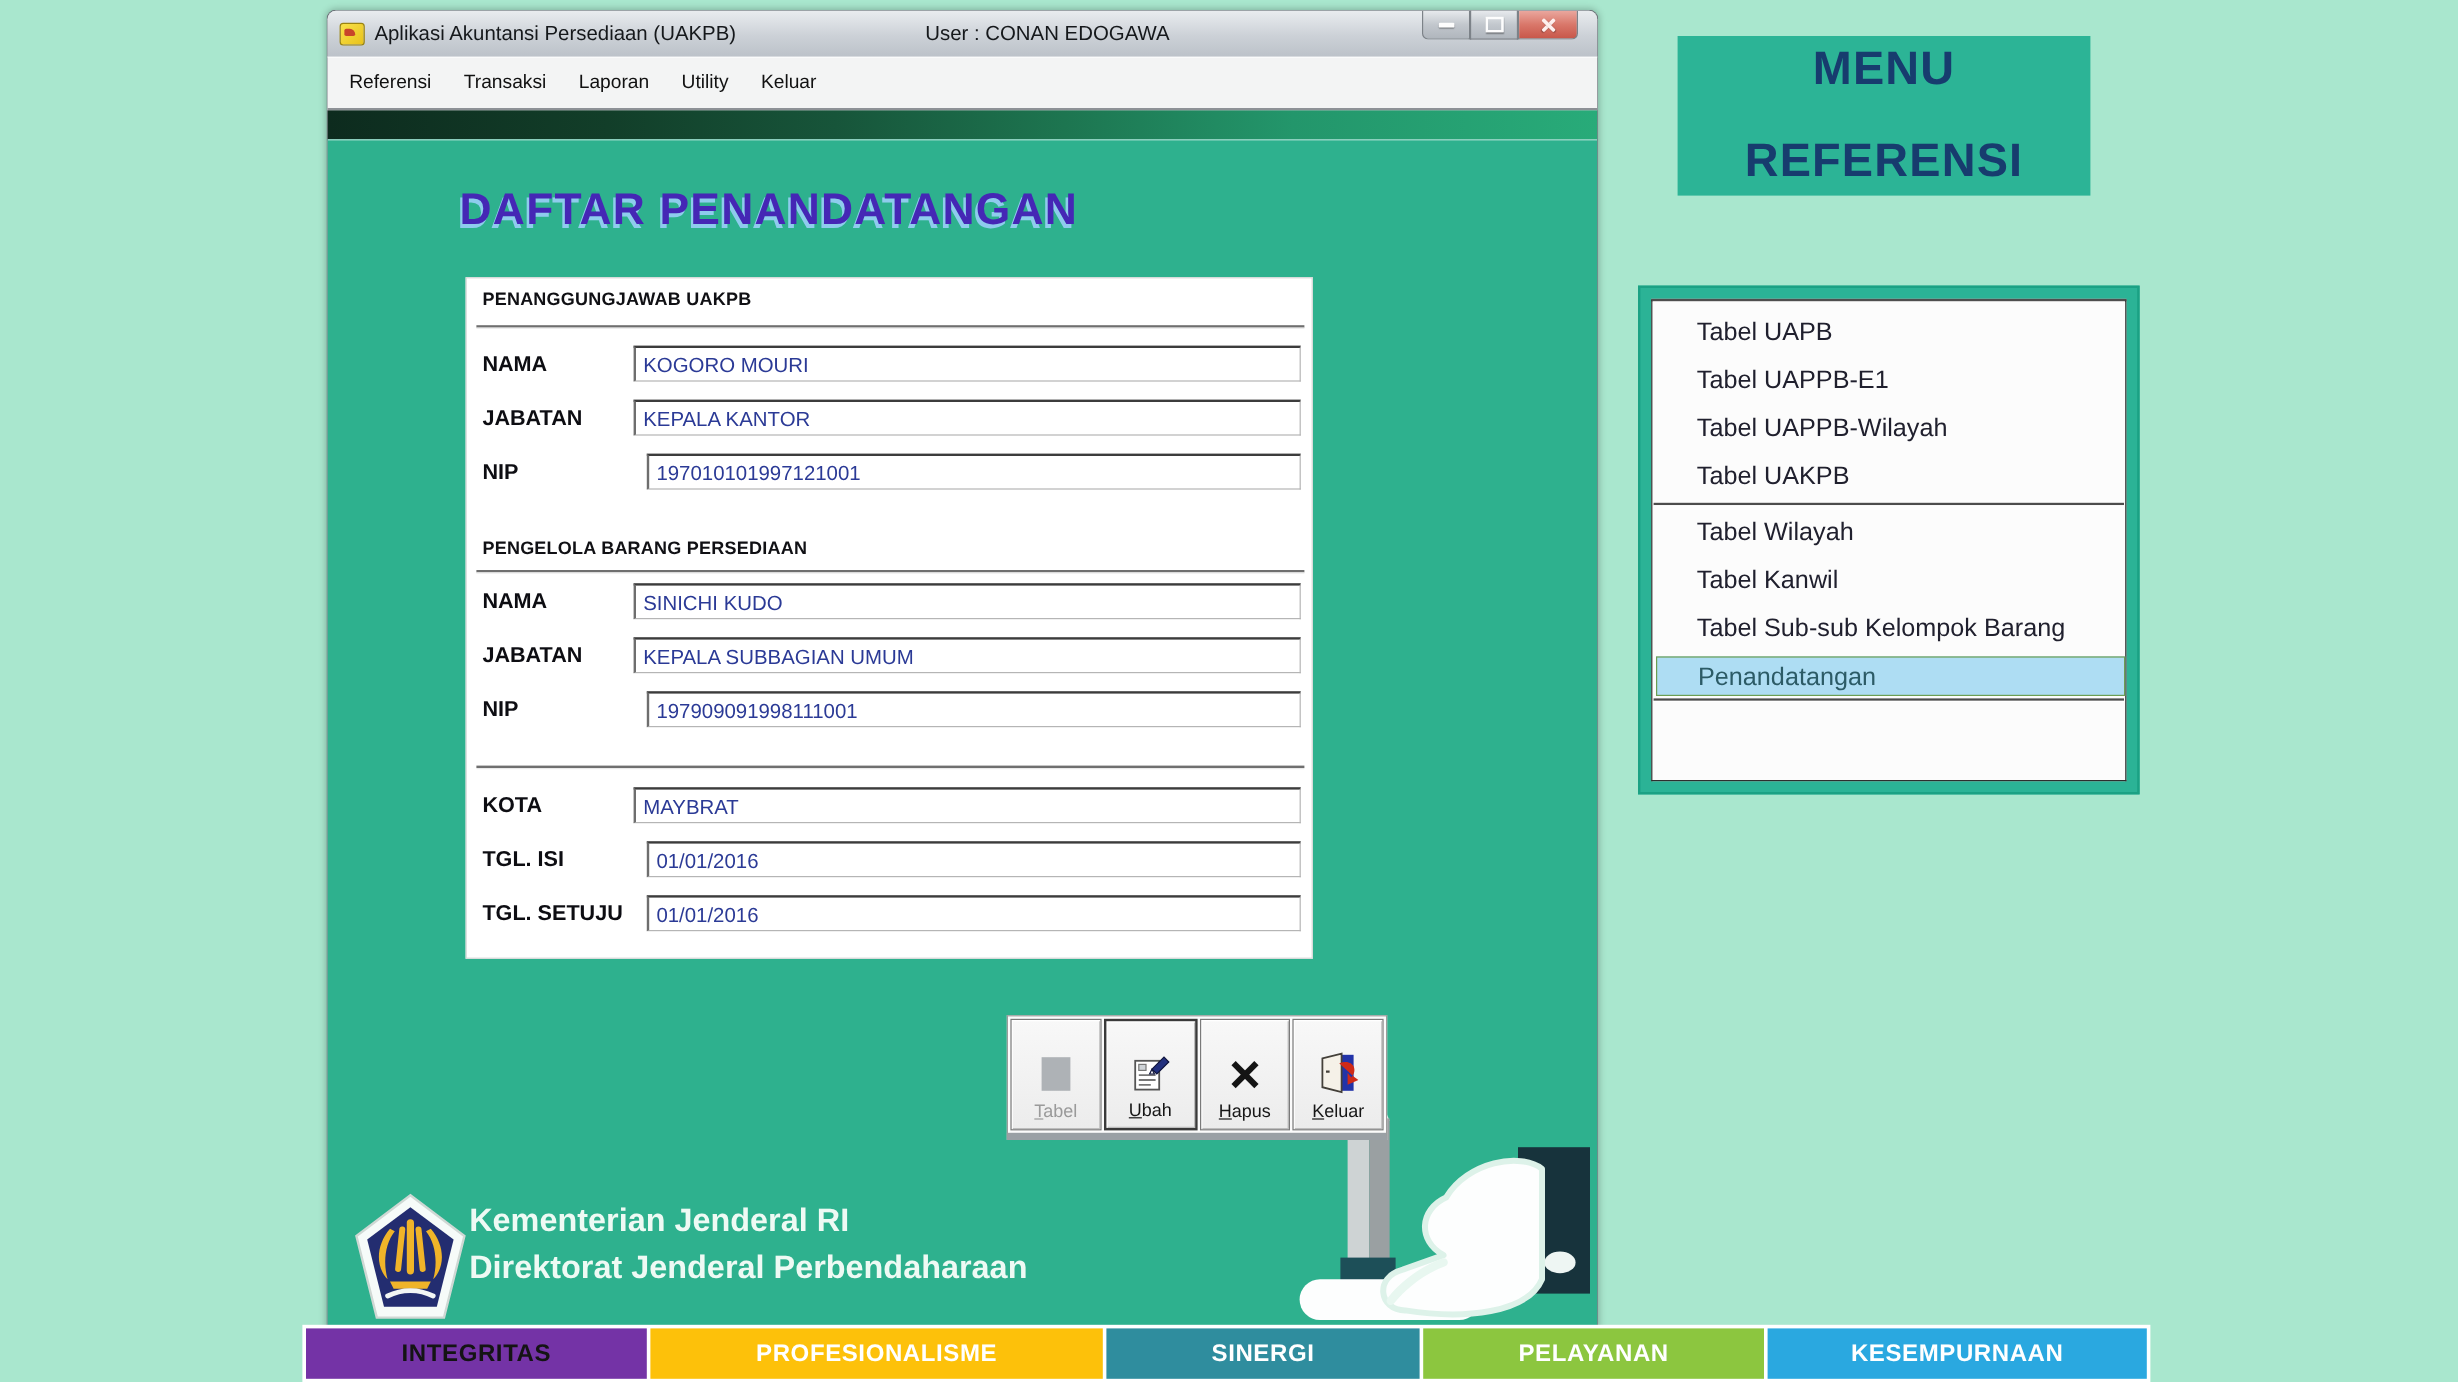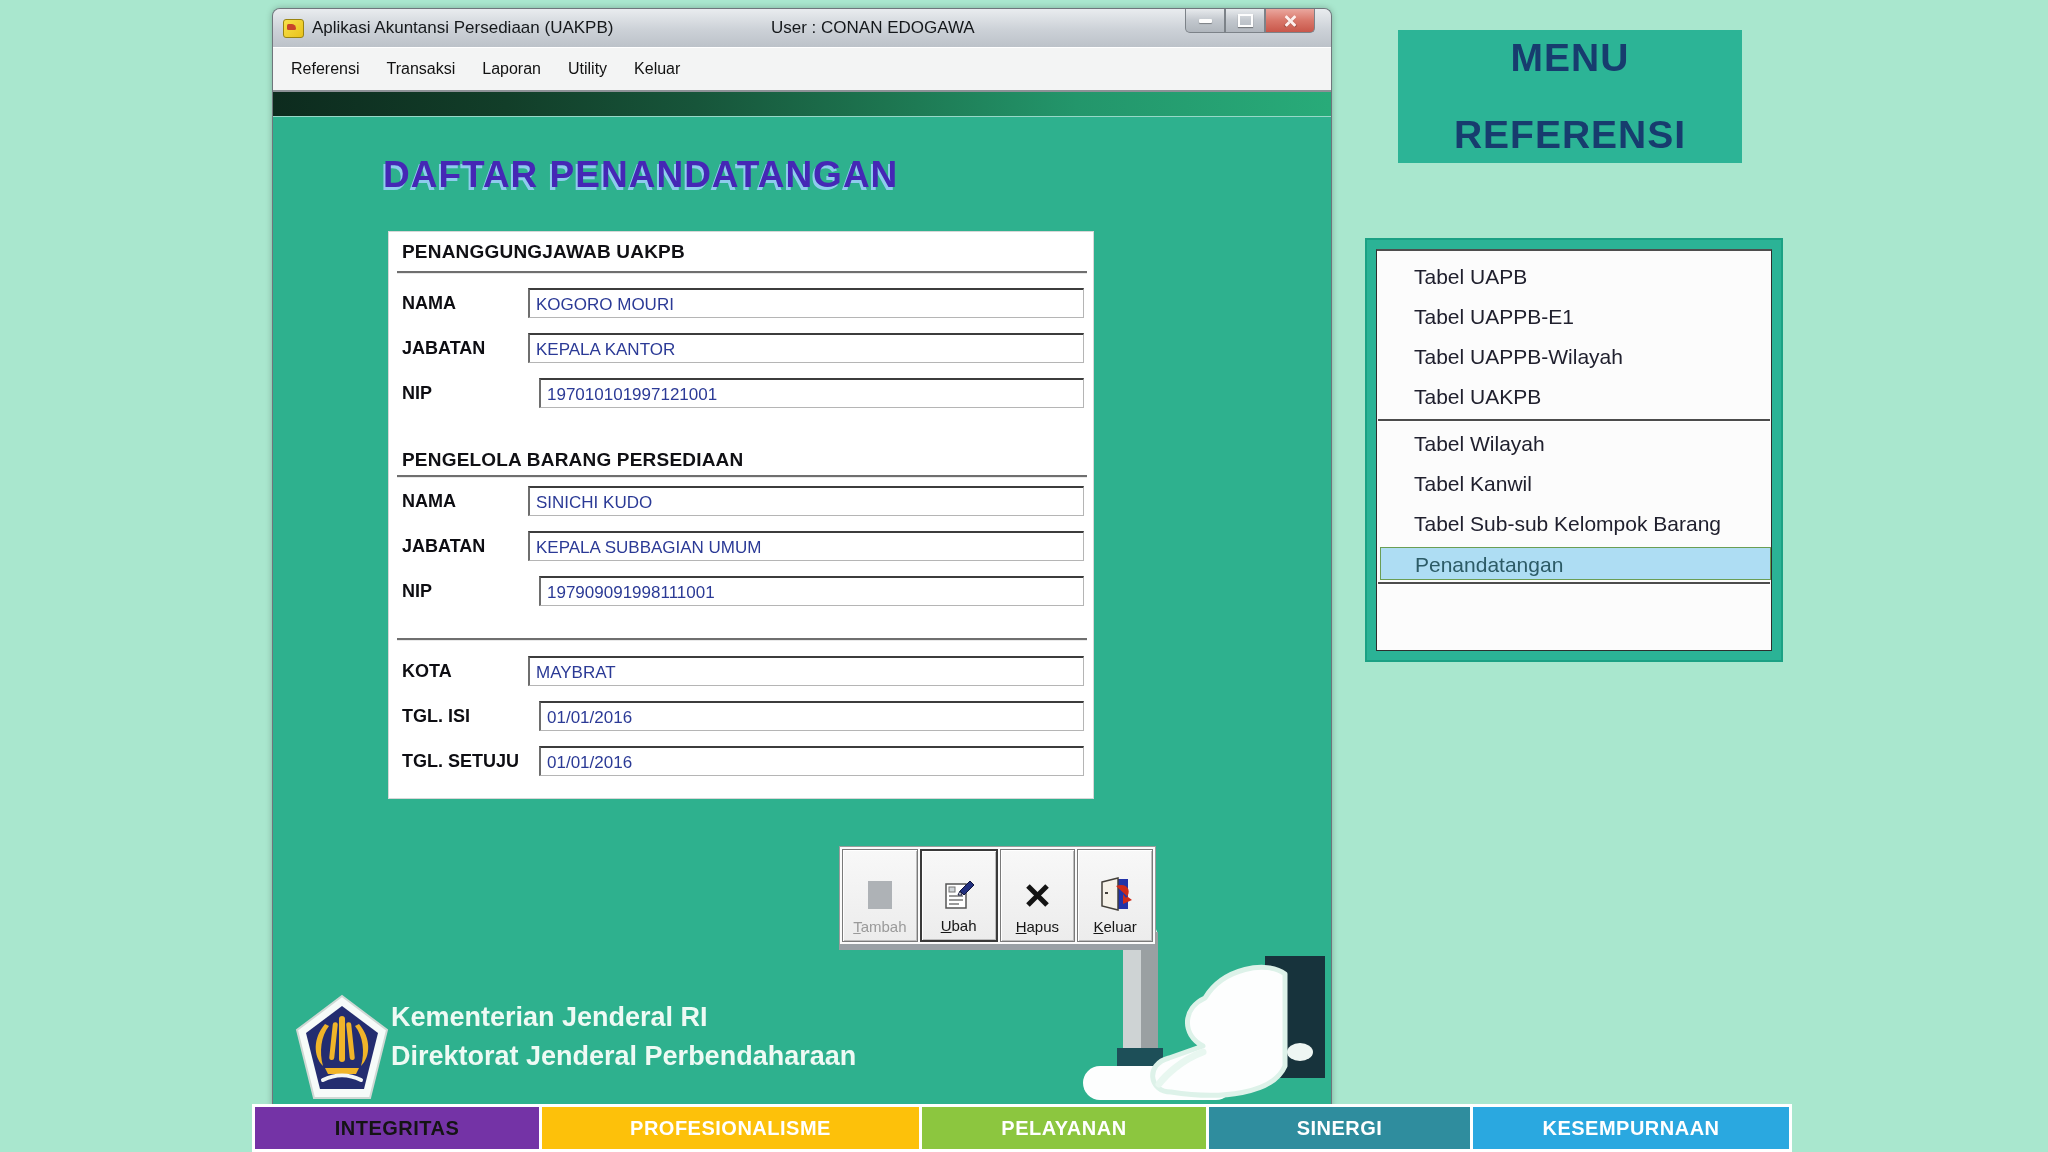--- a/index.html
+++ b/index.html
@@ -45,21 +45,21 @@
 
   .client{position:relative;background:#2eb18e;height:990px;overflow:hidden;
     box-shadow:inset 0 1px 0 rgba(255,255,255,.5);}
 
   .form-title{position:absolute;left:110px;top:38px;font-size:37px;font-weight:800;
     color:#4527b5;letter-spacing:1px;text-shadow:-2px 3px 0 rgba(148,206,242,.95);}
 
   
   .panel{position:absolute;left:115px;top:115px;width:706px;height:568px;background:#ffffff;
     border:1px solid #d7d7d7;box-sizing:border-box;}
-  .sec-header{position:absolute;left:13px;font-size:19px;font-weight:bold;color:#101014;letter-spacing:.2px;}
+  .sec-header{position:absolute;left:13px;font-size:15px;font-weight:bold;color:#101014;letter-spacing:.2px;}
   .sec-line{position:absolute;left:8px;width:690px;height:0;border-top:2px solid #6f6f6f;border-bottom:1px solid #e9e9e9;}
   .f-label{position:absolute;left:13px;font-size:18px;font-weight:bold;color:#0d0d12;}
   .f-input{position:absolute;left:139px;width:556px;height:30px;background:#fff;
     border-top:2px solid #3c3c3c;border-left:2px solid #6e6e6e;
     border-right:1px solid #b5b5b5;border-bottom:1px solid #b5b5b5;
     box-sizing:border-box;font-size:17px;color:#2b3a96;padding:4px 6px;line-height:21px;
     white-space:nowrap;overflow:hidden;}
 
   
   .btn-panel{position:absolute;left:566px;top:730px;width:317px;height:104px;background:#fbfbfb;
@@ -187,21 +187,21 @@
           <path d="M118 236 C96 236 92 208 116 202 L150 190 C128 178 130 152 152 142 C170 112 214 104 232 118 L232 210 C220 238 168 244 118 236 Z"></path>
           <path d="M150 196 C128 204 112 220 106 228" fill="none" stroke="#e8f7f0" stroke-width="7" stroke-linecap="round"></path>
         </g>
       </svg>
 
       <div class="btn-panel">
         <div class="act-btn disabled">
           <span class="btn-icon">
               <span class="icon-add"></span>
             </span>
-          <span class="btn-label">Tambah</span>
+          <span class="btn-label">Tabel</span>
         </div>
         <div class="act-btn focused">
           <span class="btn-icon">
             <svg width="34" height="34" viewBox="0 0 34 34">
               <rect x="4" y="7" width="20" height="24" fill="#ffffff" stroke="#555" stroke-width="1.5"></rect>
               <rect x="7" y="10" width="6" height="5" fill="#cfd4d8" stroke="#777" stroke-width="1"></rect>
               <line x1="7" y1="19" x2="21" y2="19" stroke="#777" stroke-width="1.5"></line>
               <line x1="7" y1="23" x2="21" y2="23" stroke="#777" stroke-width="1.5"></line>
               <line x1="7" y1="27" x2="17" y2="27" stroke="#777" stroke-width="1.5"></line>
               <path d="M18 14 L28 4 L32 8 L22 18 Z" fill="#22307e" stroke="#10153d" stroke-width="1"></path>
@@ -266,18 +266,18 @@
       <div class="ref-item">Tabel Kanwil</div>
       <div class="ref-item">Tabel Sub-sub Kelompok Barang</div>
       <div class="ref-selected">Penandatangan</div>
       <div class="ref-sep"></div>
     </div>
   </div>
 
   <div class="values-bar">
     <div class="vseg w1" style="background: rgb(116, 51, 166); color: rgb(20, 20, 20);">INTEGRITAS</div>
     <div class="vseg w2" style="background: rgb(253, 193, 10); color: rgb(255, 255, 255);">PROFESIONALISME</div>
+    <div class="vseg w3" style="background: rgb(47, 141, 158); color: rgb(255, 255, 255);">SINERGI</div>
     <div class="vseg w4" style="background: rgb(140, 198, 63); color: rgb(255, 255, 255);">PELAYANAN</div>
-    <div class="vseg w3" style="background: rgb(47, 141, 158); color: rgb(255, 255, 255);">SINERGI</div>
     <div class="vseg w5" style="background: rgb(42, 168, 224); color: rgb(255, 255, 255);">KESEMPURNAAN</div>
   </div>
 
 </div>
 
 </body></html>

